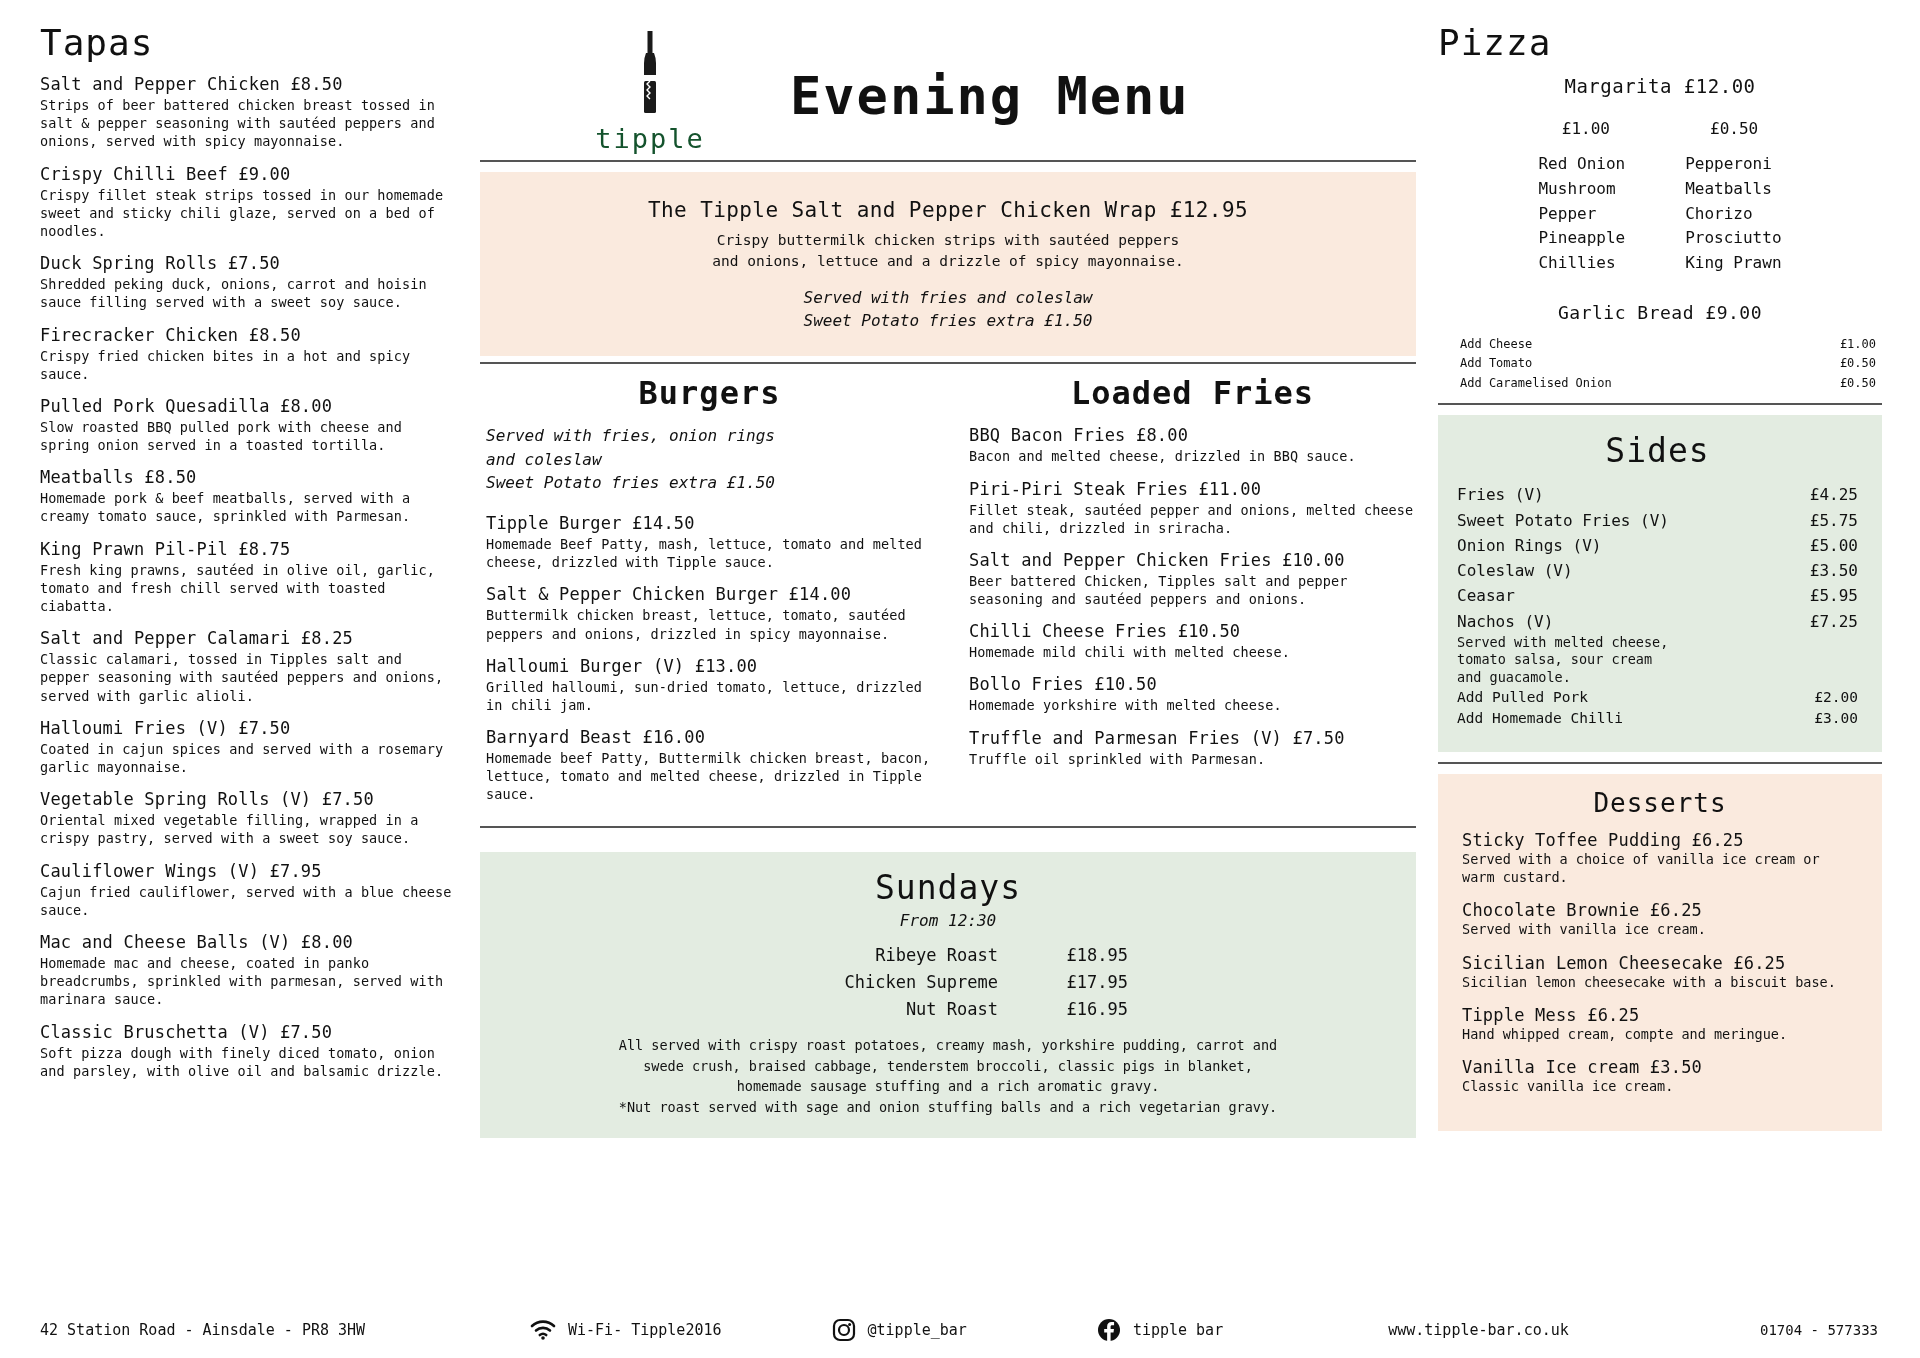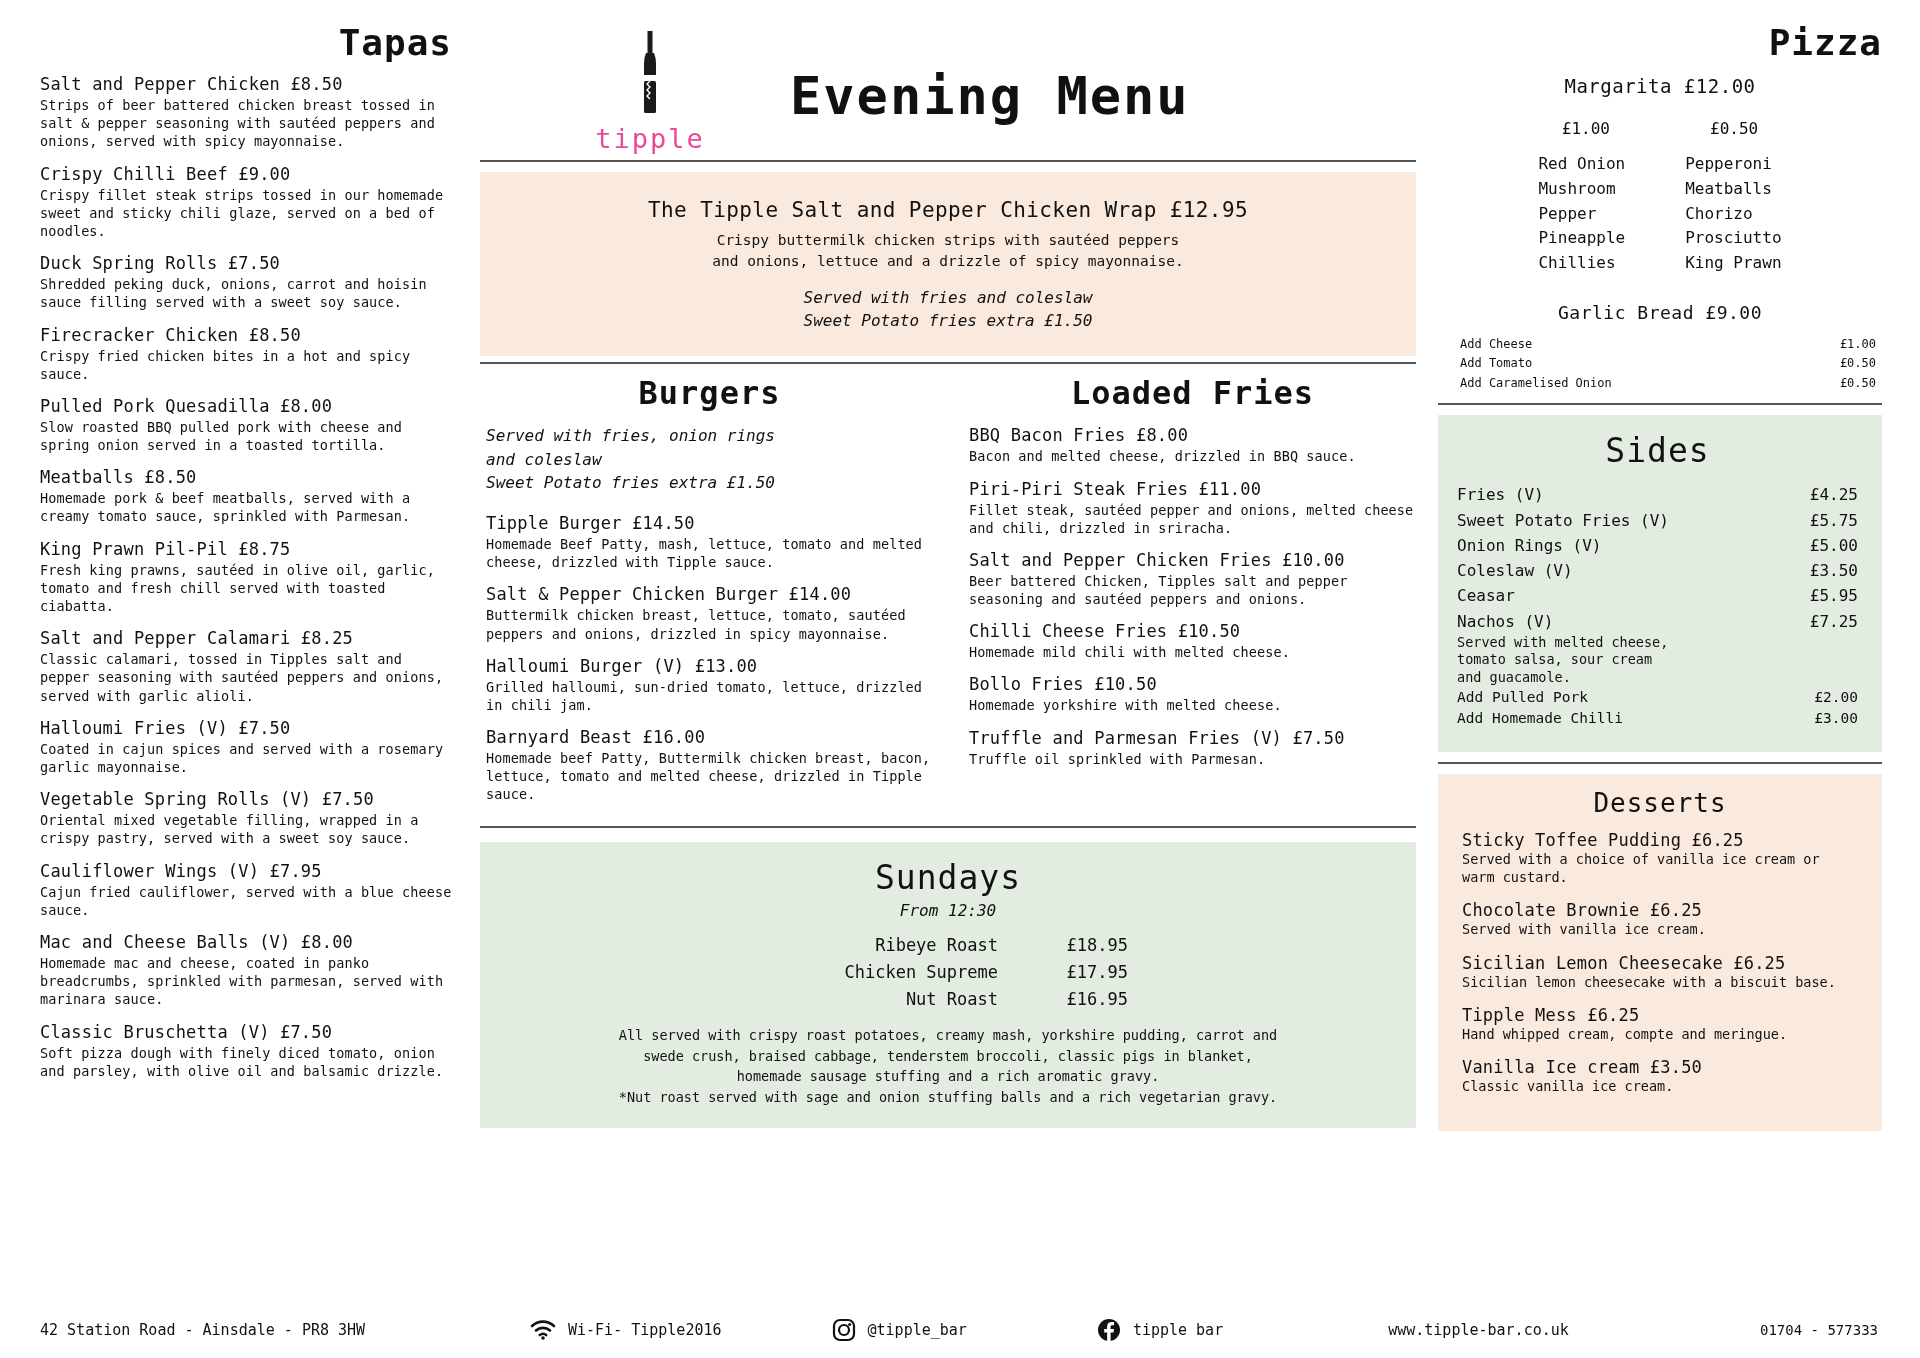--- a/index.html
+++ b/index.html
@@ -23,22 +23,22 @@
     height: 1300px;
     align-items: flex-start;
   }
   .col-left  { width: 470px; padding: 22px 18px 0 40px; }
   .col-mid   { width: 960px; padding: 14px 14px 0 10px; }
   .col-right { width: 490px; padding: 22px 38px 0 8px; }
 
   
   h1.section-title {
     font-size: 36px;
-    font-weight: 700;
-    text-align: right;
+    font-weight: 400;
+    text-align: left;
     letter-spacing: 1px;
     margin-bottom: 10px;
   }
   h2.sub-title {
     font-size: 32px;
     font-weight: 700;
     text-align: center;
     letter-spacing: 1px;
     margin-bottom: 12px;
   }
@@ -65,21 +65,21 @@
     height: 140px;
     padding-left: 110px;
   }
   .logo { width: 120px; text-align: center; }
   .bottle { margin: 0 auto; width: 30px; height: 90px; position: relative; }
   .bottle svg { display:block; }
   .logo-word {
     font-size: 27px;
     letter-spacing: 2px;
     margin-top: 2px;
-    color: #ec4899;
+    color: #14532d;
   }
   .menu-title {
     font-size: 52px;
     font-weight: 700;
     letter-spacing: 2px;
     margin-left: 80px;
     margin-bottom: 28px;
   }
 
   hr.rule {
@@ -116,21 +116,21 @@
     line-height: 1.45;
     margin-bottom: 18px;
   }
   .mid-left-pad { padding-left: 6px; }
 
   
   .sundays {
     background: #e3ece1;
     padding: 16px 28px 20px 28px;
     text-align: center;
-    margin-top: 14px;
+    margin-top: 24px;
   }
   .sundays h2 { font-size: 33px; font-weight: 400; letter-spacing: 1px; }
   .sundays .from { font-size: 16px; font-style: italic; margin: 4px 0 12px 0; }
   .roast-list { display: inline-block; text-align: left; margin-bottom: 12px; }
   .roast-row { display: flex; font-size: 17px; line-height: 1.6; }
   .roast-name { width: 230px; text-align: right; }
   .roast-price { width: 130px; text-align: right; }
   .sundays-foot { font-size: 13.5px; line-height: 1.45; }
   .sundays-foot div { margin-top: 1px; }
 

